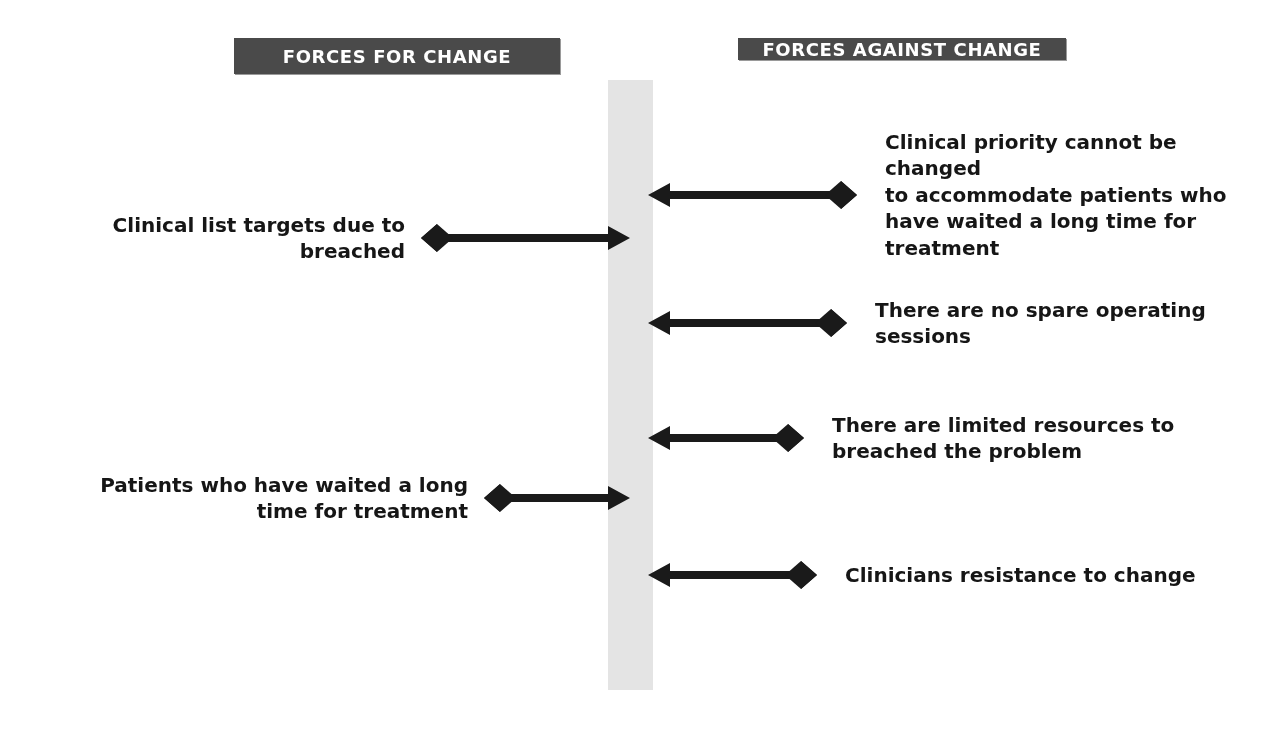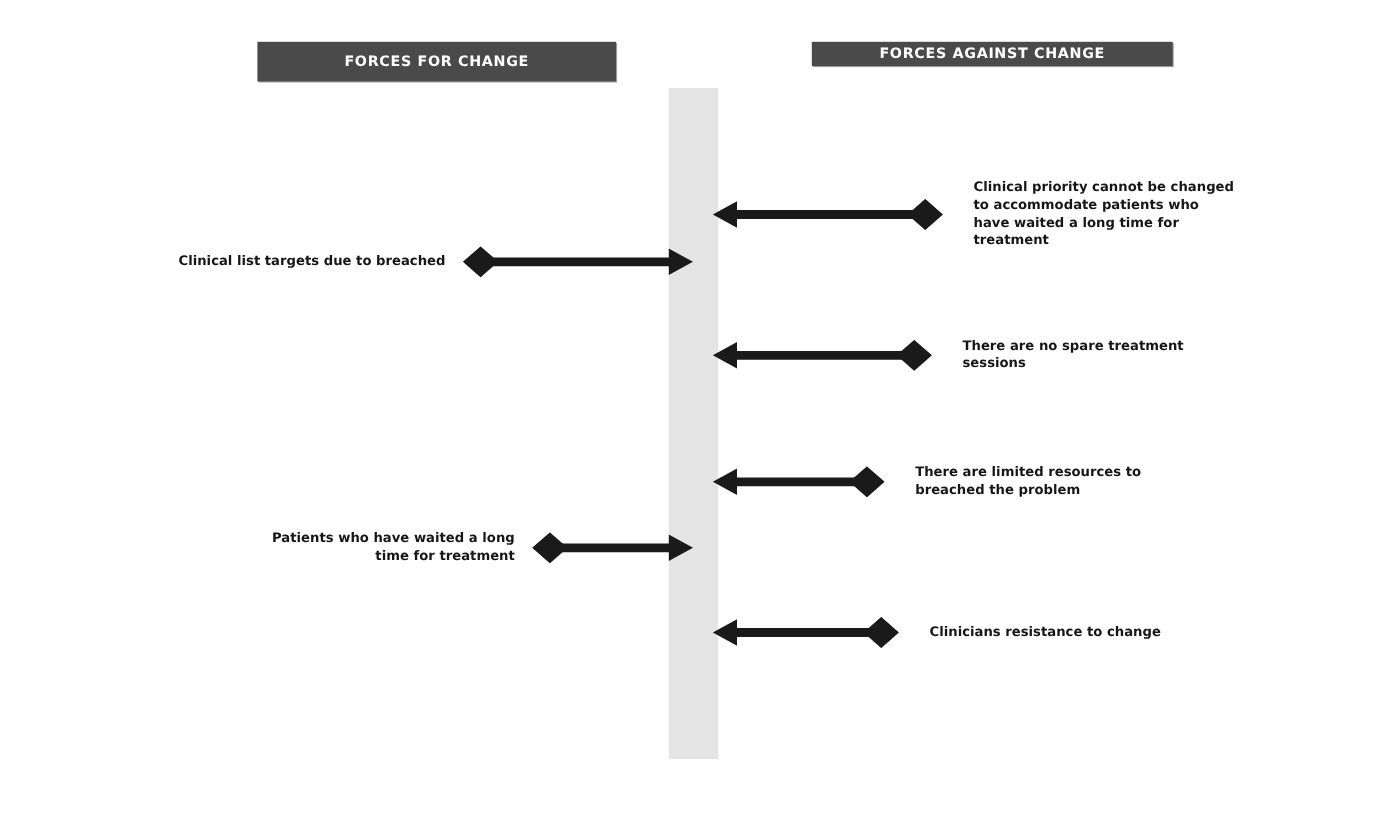--- a/index.html
+++ b/index.html
@@ -19,21 +19,21 @@
     background: #ffffff;
     overflow: hidden;
   }
 
   
   .header-banner {
     position: absolute;
     background: #4a4a4a;
     color: #ffffff;
     font-weight: bold;
-    font-size: 13px;
+    font-size: 18px;
     letter-spacing: 0.6px;
     display: flex;
     align-items: center;
     justify-content: center;
     box-shadow: 1px 1px 0 #9a9a9a;
   }
   #header-for {
     left: 234px;
     top: 38px;
     width: 326px;
@@ -65,21 +65,21 @@
   }
   .arrow-row.left-row {
     
     justify-content: flex-end;
   }
   .arrow-row.right-row {
     justify-content: flex-start;
   }
 
   .force-label {
-    font-size: 12px;
+    font-size: 20px;
     font-weight: bold;
     color: #161616;
     line-height: 1.30;
     white-space: pre-line;
   }
   .left-row .force-label {
     text-align: right;
     padding-right: 10px;
   }
   .right-row .force-label {
@@ -139,21 +139,21 @@
     </span>
   </div>
 
   <div class="arrow-row right-row" id="row-r2">
     <span>
       <svg class="arrow-svg" width="215" height="34" viewBox="0 0 215 34" xmlns="http://www.w3.org/2000/svg">
         <path d="M0 17 L22 5 L22 13 L183 13 L183 3 L199 17 L183 31 L183 21 L22 21 L22 29 Z" fill="#1a1a1a"></path>
         <path d="M183 3 L199 17 L183 31 L167 17 Z" fill="#1a1a1a"></path>
       </svg>
     </span>
-    <span class="force-label">There are no spare treatment
+    <span class="force-label">There are no spare operating
 sessions</span>
   </div>
 
 
   <div class="arrow-row right-row" id="row-r3">
     <span>
       <svg class="arrow-svg" width="172" height="34" viewBox="0 0 172 34" xmlns="http://www.w3.org/2000/svg">
         <path d="M0 17 L22 5 L22 13 L140 13 L140 3 L156 17 L140 31 L140 21 L22 21 L22 29 Z" fill="#1a1a1a"></path>
         <path d="M140 3 L156 17 L140 31 L124 17 Z" fill="#1a1a1a"></path>
       </svg>

